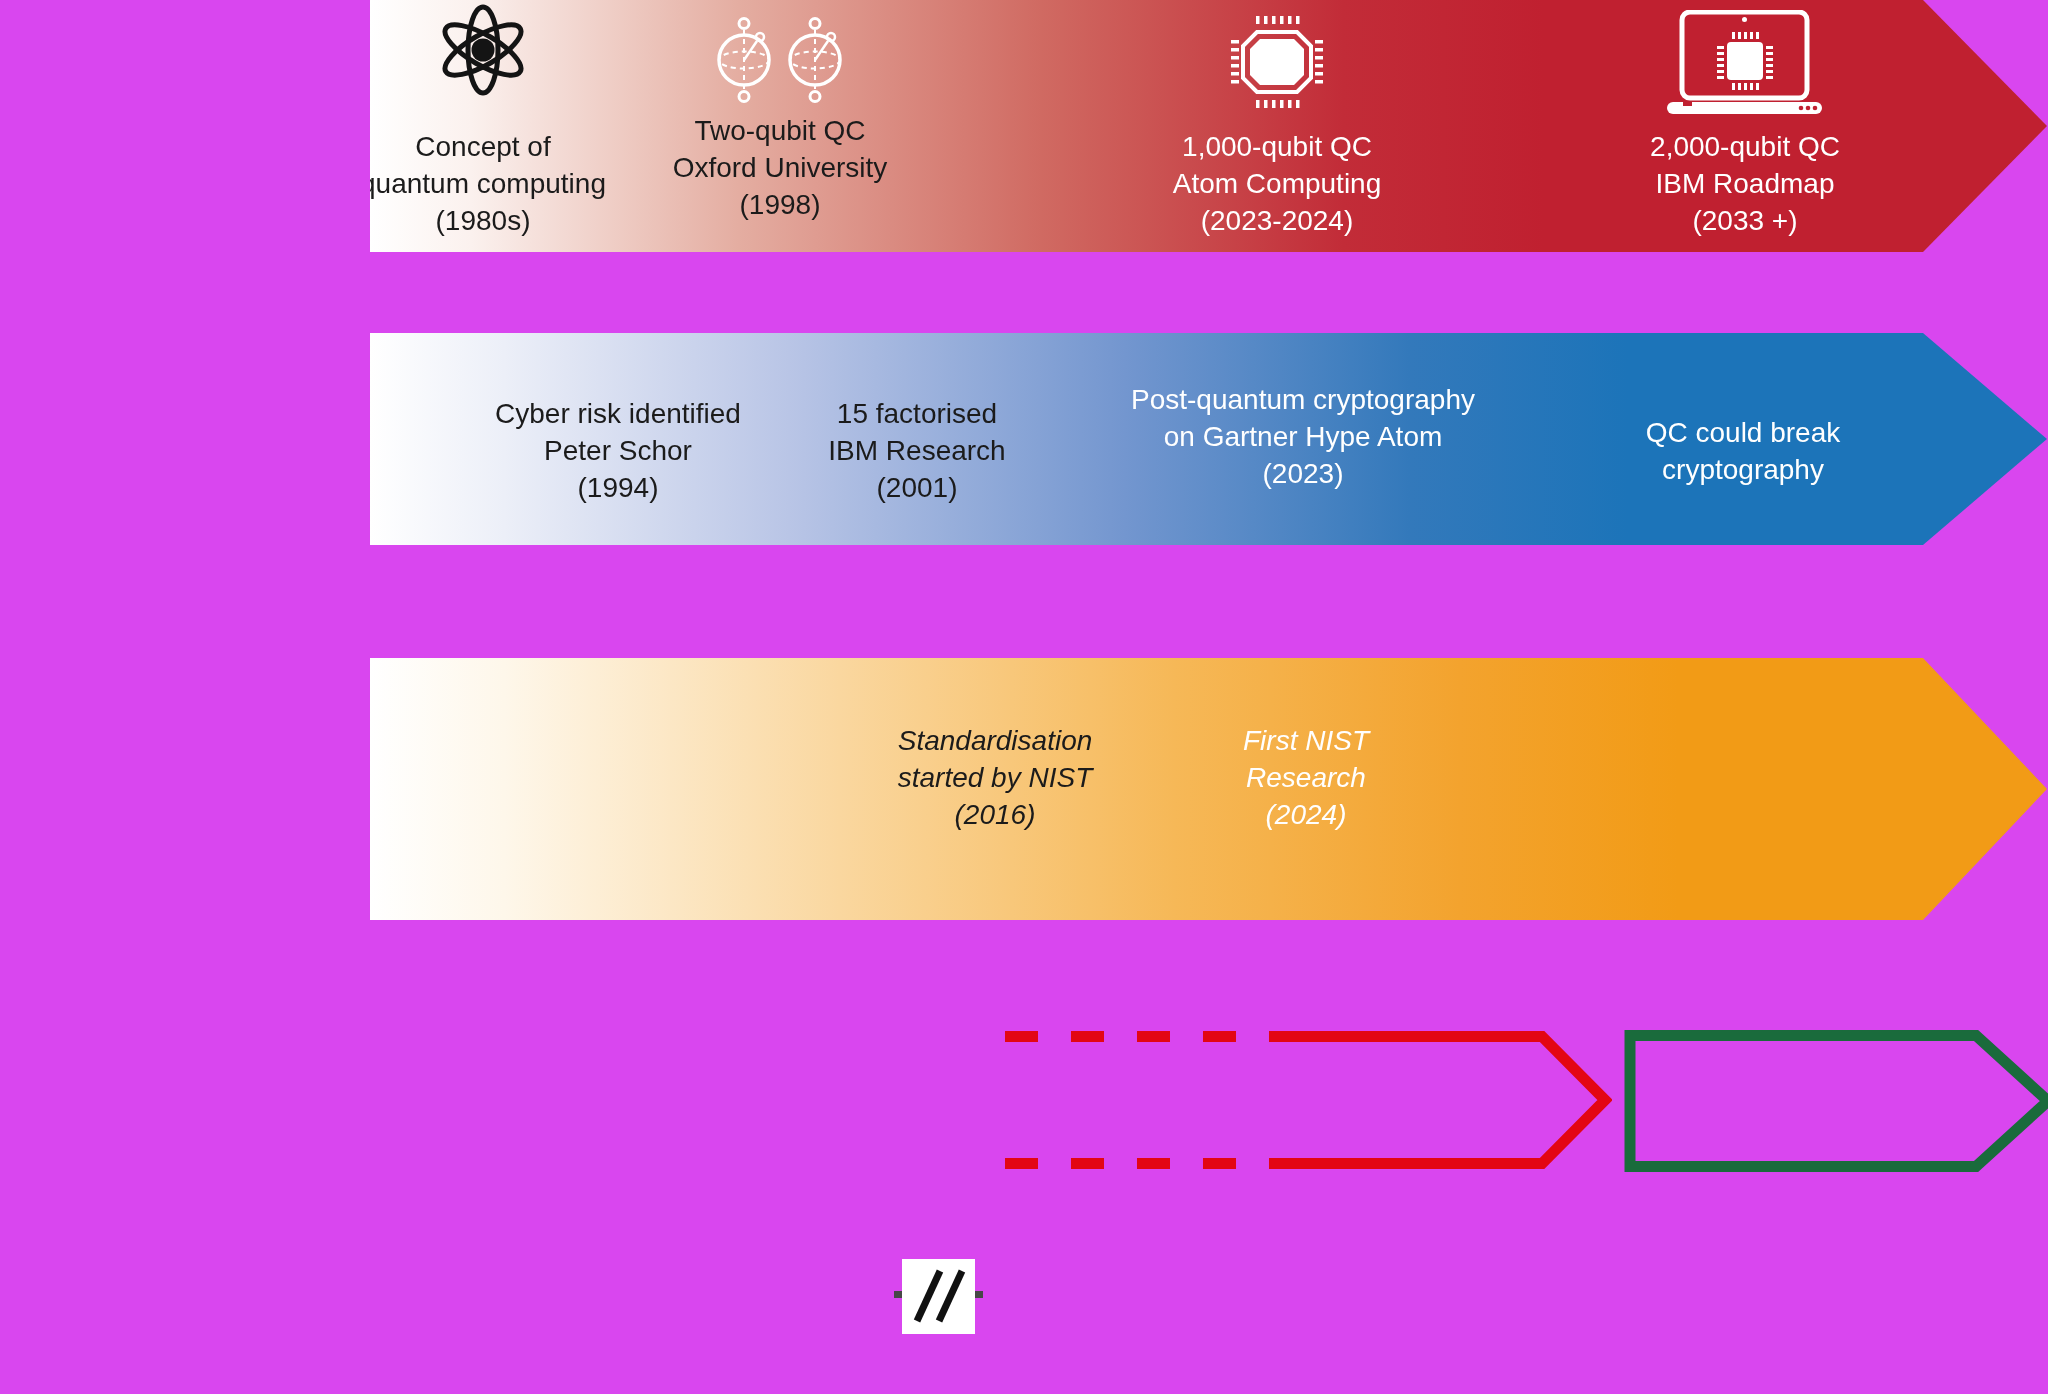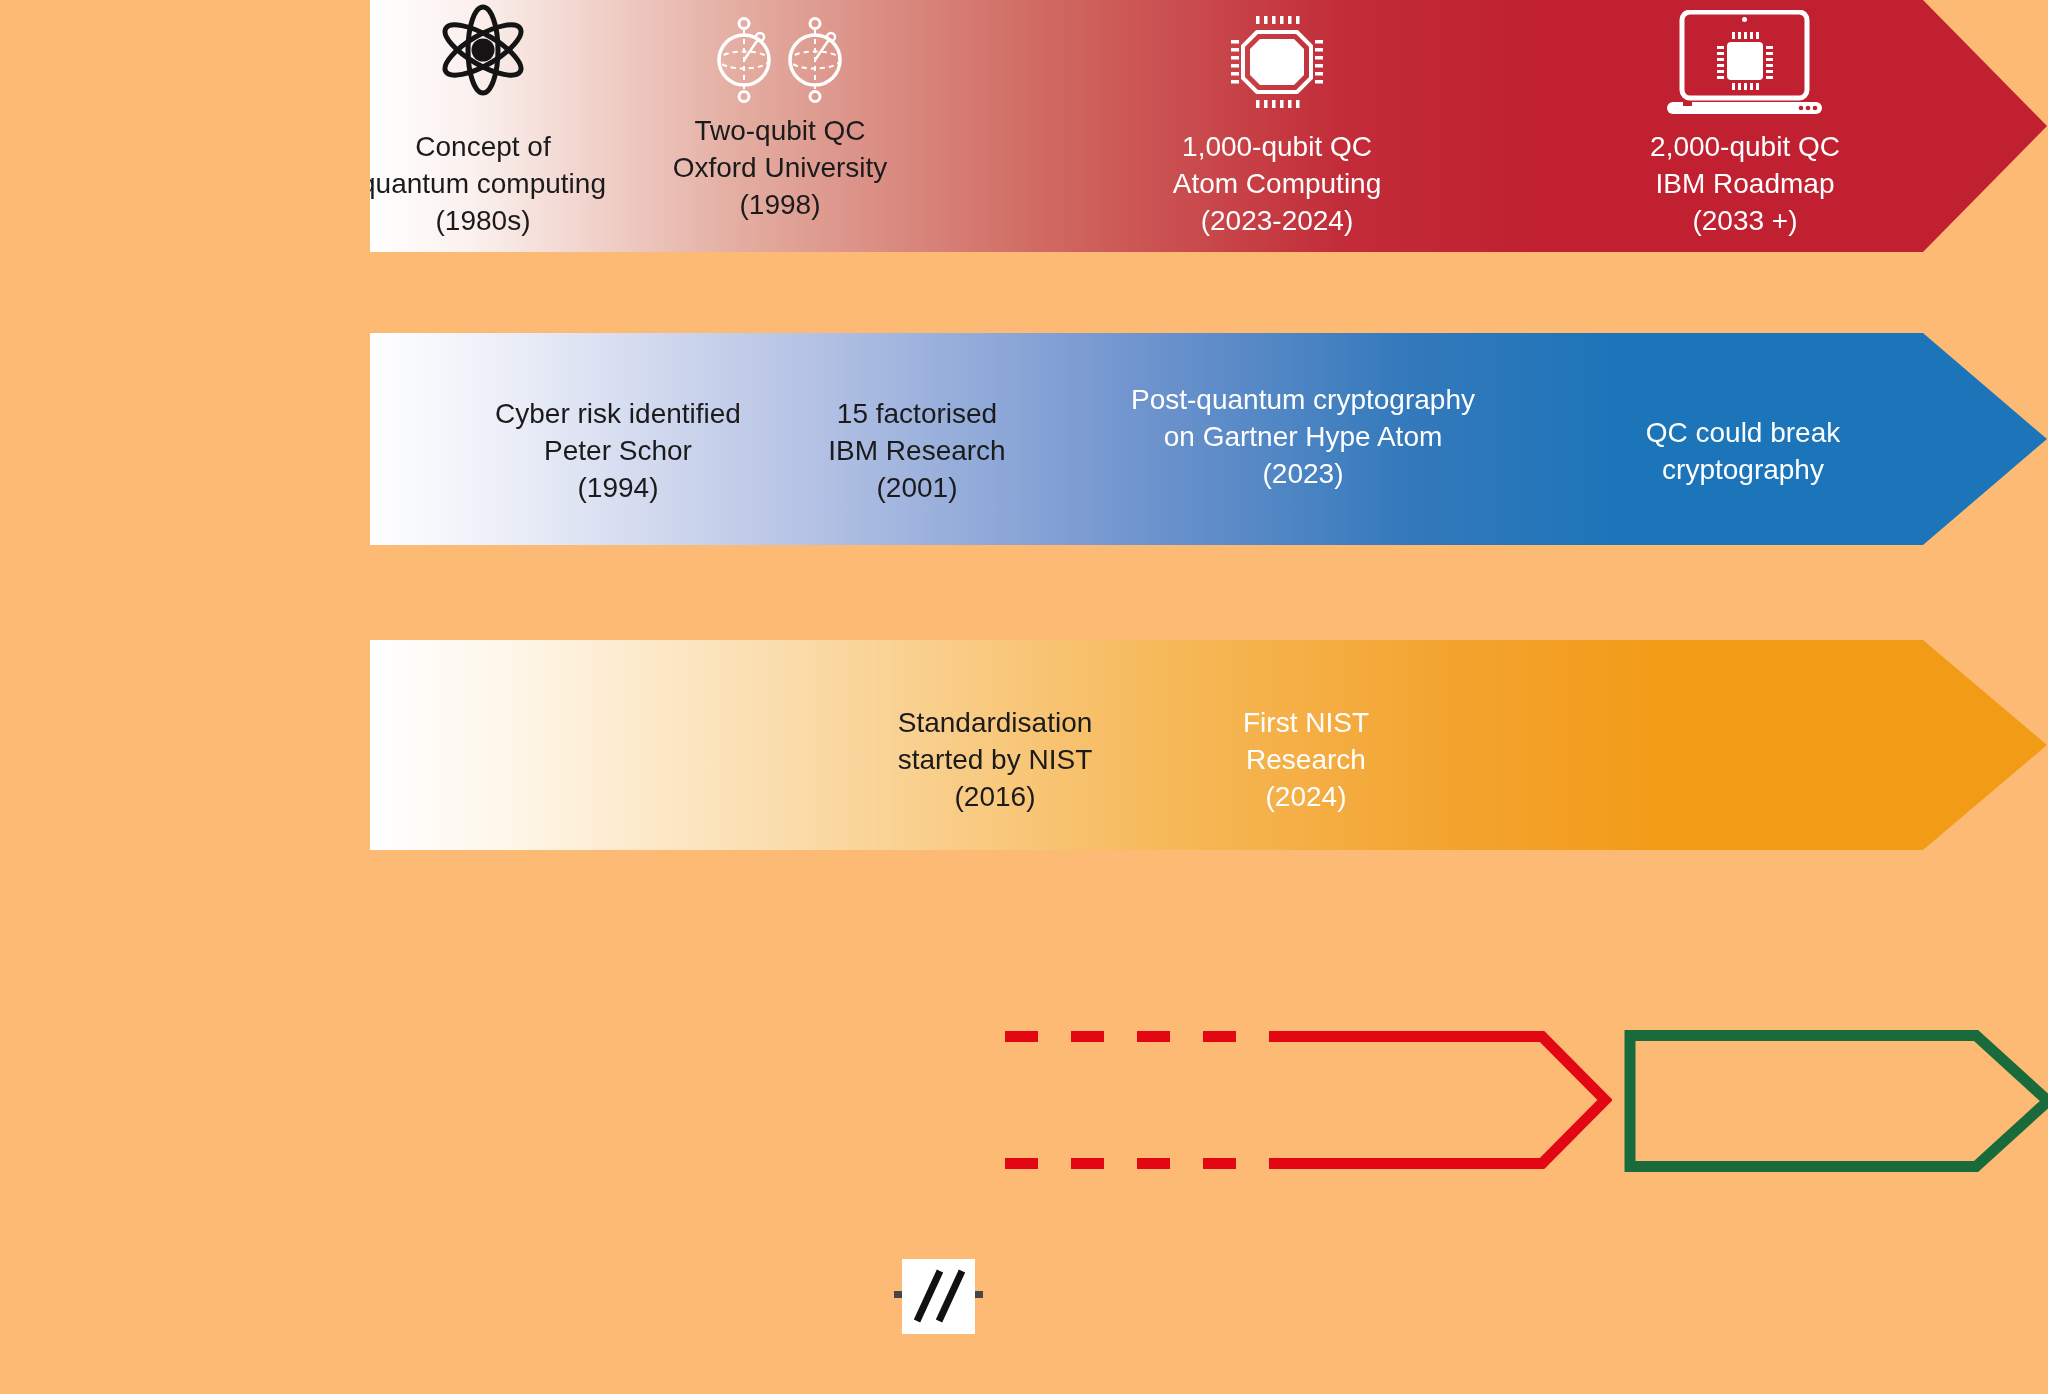--- a/index.html
+++ b/index.html
@@ -1,27 +1,27 @@
 <!DOCTYPE html>
 <html><head>
 <meta charset="utf-8">
 <style>
   html,body{margin:0;padding:0;background:#000;}
   #canvas{
-    position:relative;width:2048px;height:1394px;background:#fdba74;overflow:hidden;
+    position:relative;width:2048px;height:1394px;background:#d946ef;overflow:hidden;
     font-family:"Liberation Sans","DejaVu Sans",sans-serif;
   }
   .band{position:absolute;left:370px;width:1677px;
     clip-path:polygon(0 0,1553px 0,100% 50%,1553px 100%,0 100%);}
   #band-quantum{top:0;height:252px;
     background:linear-gradient(90deg,#ffffff 0%,#fbf1ee 6%,#e4ada1 22%,#d06a62 40%,#c22c38 58%,#c02030 70%,#c02030 100%);}
   #band-cyber{top:333px;height:212px;
     background:linear-gradient(90deg,#ffffff 0%,#eceff8 8%,#b9c5e6 25%,#7396cf 45%,#3379bb 62%,#1c74b9 75%,#1c74b9 100%);}
-  #band-pqc{top:640px;height:210px;
-    background:linear-gradient(90deg,#ffffff 0%,#fef7ea 8%,#fad79f 28%,#f6b857 48%,#f3a32e 65%,#f29b16 78%,#f29b16 100%);}
+  #band-pqc{top:658px;height:262px;
+    background:linear-gradient(90deg,#ffffff 0%,#fef7ea 8%,#fad79f 28%,#f6b857 48%,#f3a32e 65%,#f29b16 78%,#f29b16 100%);font-style:italic;}
   .label{position:absolute;transform:translateX(-50%);text-align:center;
     font-size:28px;line-height:37px;white-space:nowrap;}
   .dark{color:#1b1b1b;}
   .light{color:#ffffff;}
   .icon{position:absolute;transform:translateX(-50%);}
   .futsvg{position:absolute;}
   #break-box{position:absolute;left:902px;top:1259px;width:73px;height:75px;background:#ffffff;}
   .axis-stub{position:absolute;top:1291px;width:8px;height:7px;background:#474747;}
 </style>
 </head>

